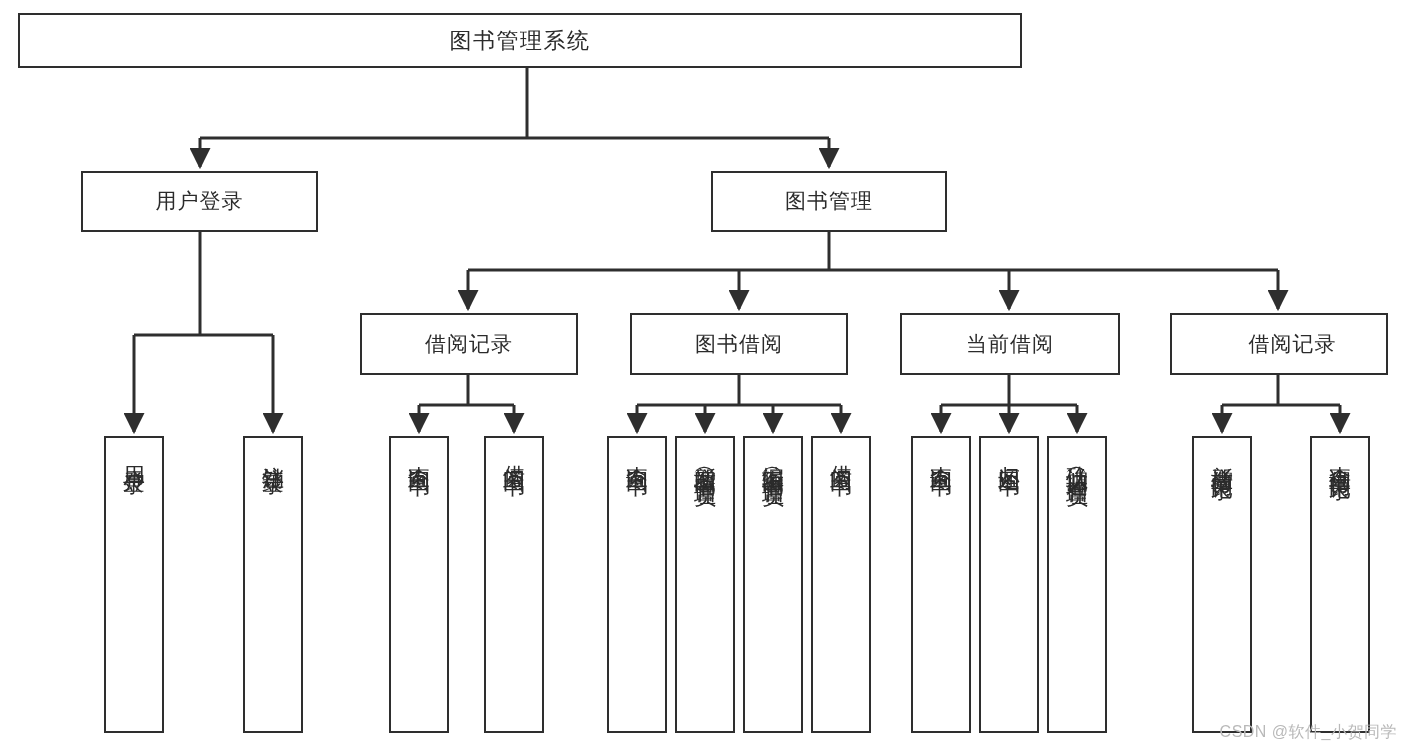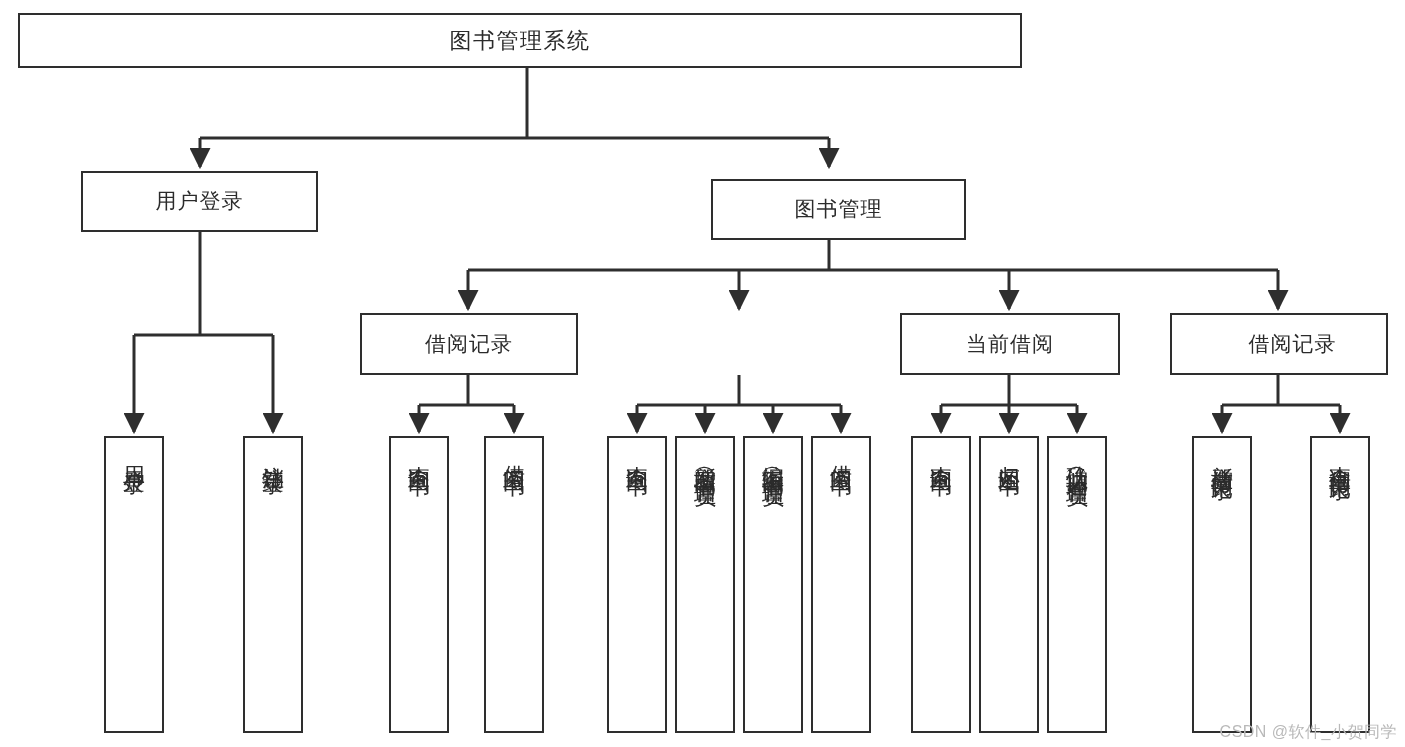--- a/index.html
+++ b/index.html
@@ -132,27 +132,30 @@
     </g>
   </svg>
 
   <div class="node horiz root" style="left:18px; top:13px; width:1004px; height:55px;">
     <span class="label">图书管理系统</span>
   </div>
 
   <div class="node horiz" style="left:81px; top:171px; width:237px; height:61px;">
     <span class="label">用户登录</span>
   </div>
-  <div class="node horiz" style="left:711px; top:171px; width:255px; height:61px;margin-top:8px;">
+  <div class="node horiz" style="left:711px; top:171px; width:236px; height:61px;">
     <span class="label">图书管理</span>
   </div>
 
   <div class="node horiz" style="left:360px; top:313px; width:218px; height:62px;">
     <span class="label">借阅记录</span>
   </div>
+  <div class="node horiz" style="left:630px; top:313px; width:218px; height:62px;">
+    <span class="label">图书借阅</span>
+  </div>
   <div class="node horiz" style="left:900px; top:313px; width:220px; height:62px;">
     <span class="label">当前借阅</span>
   </div>
   <div class="node horiz" style="left:1170px; top:313px; width:218px; height:62px;padding-left:27px;">
     <span class="label">借阅记录</span>
   </div>
 
   <div class="node vert" style="left:104px; top:436px; width:60px; height:297px;">
     <span class="label">用户登录</span>
   </div>

